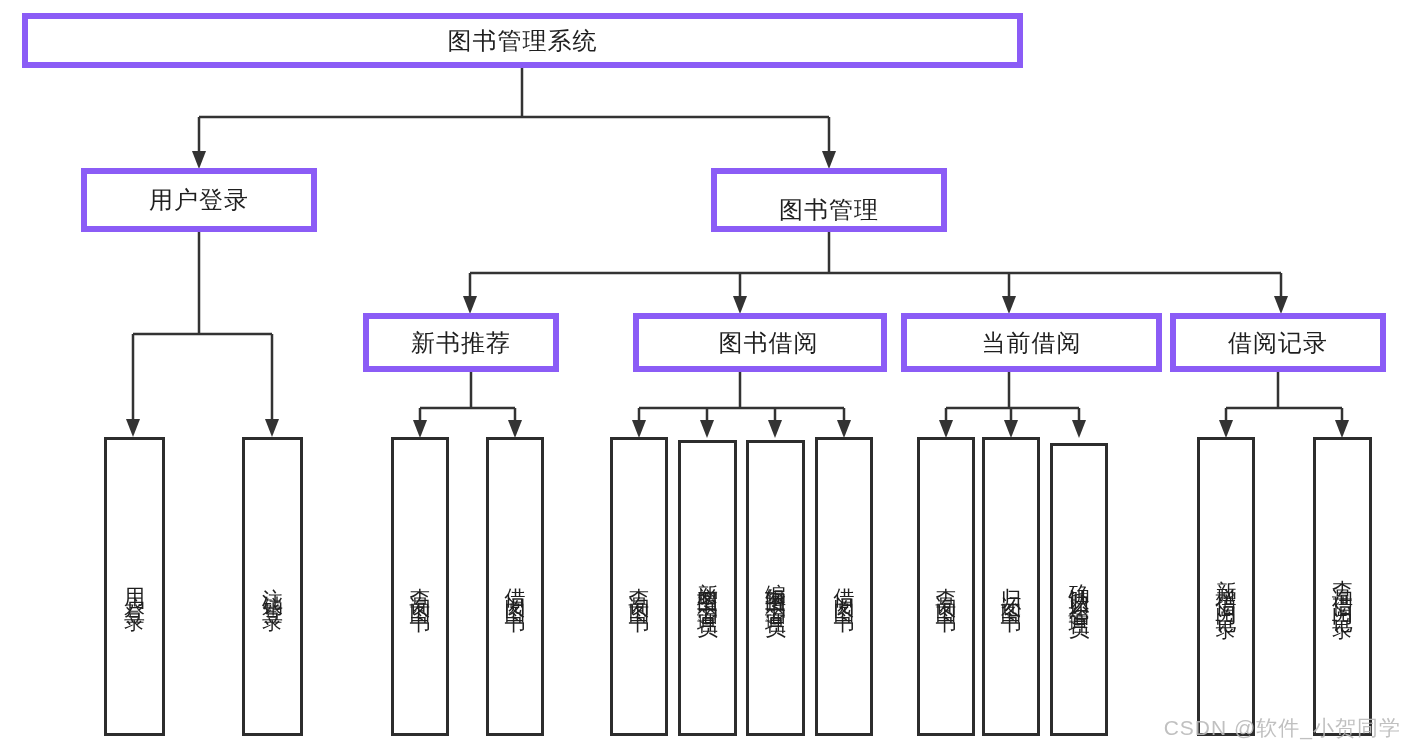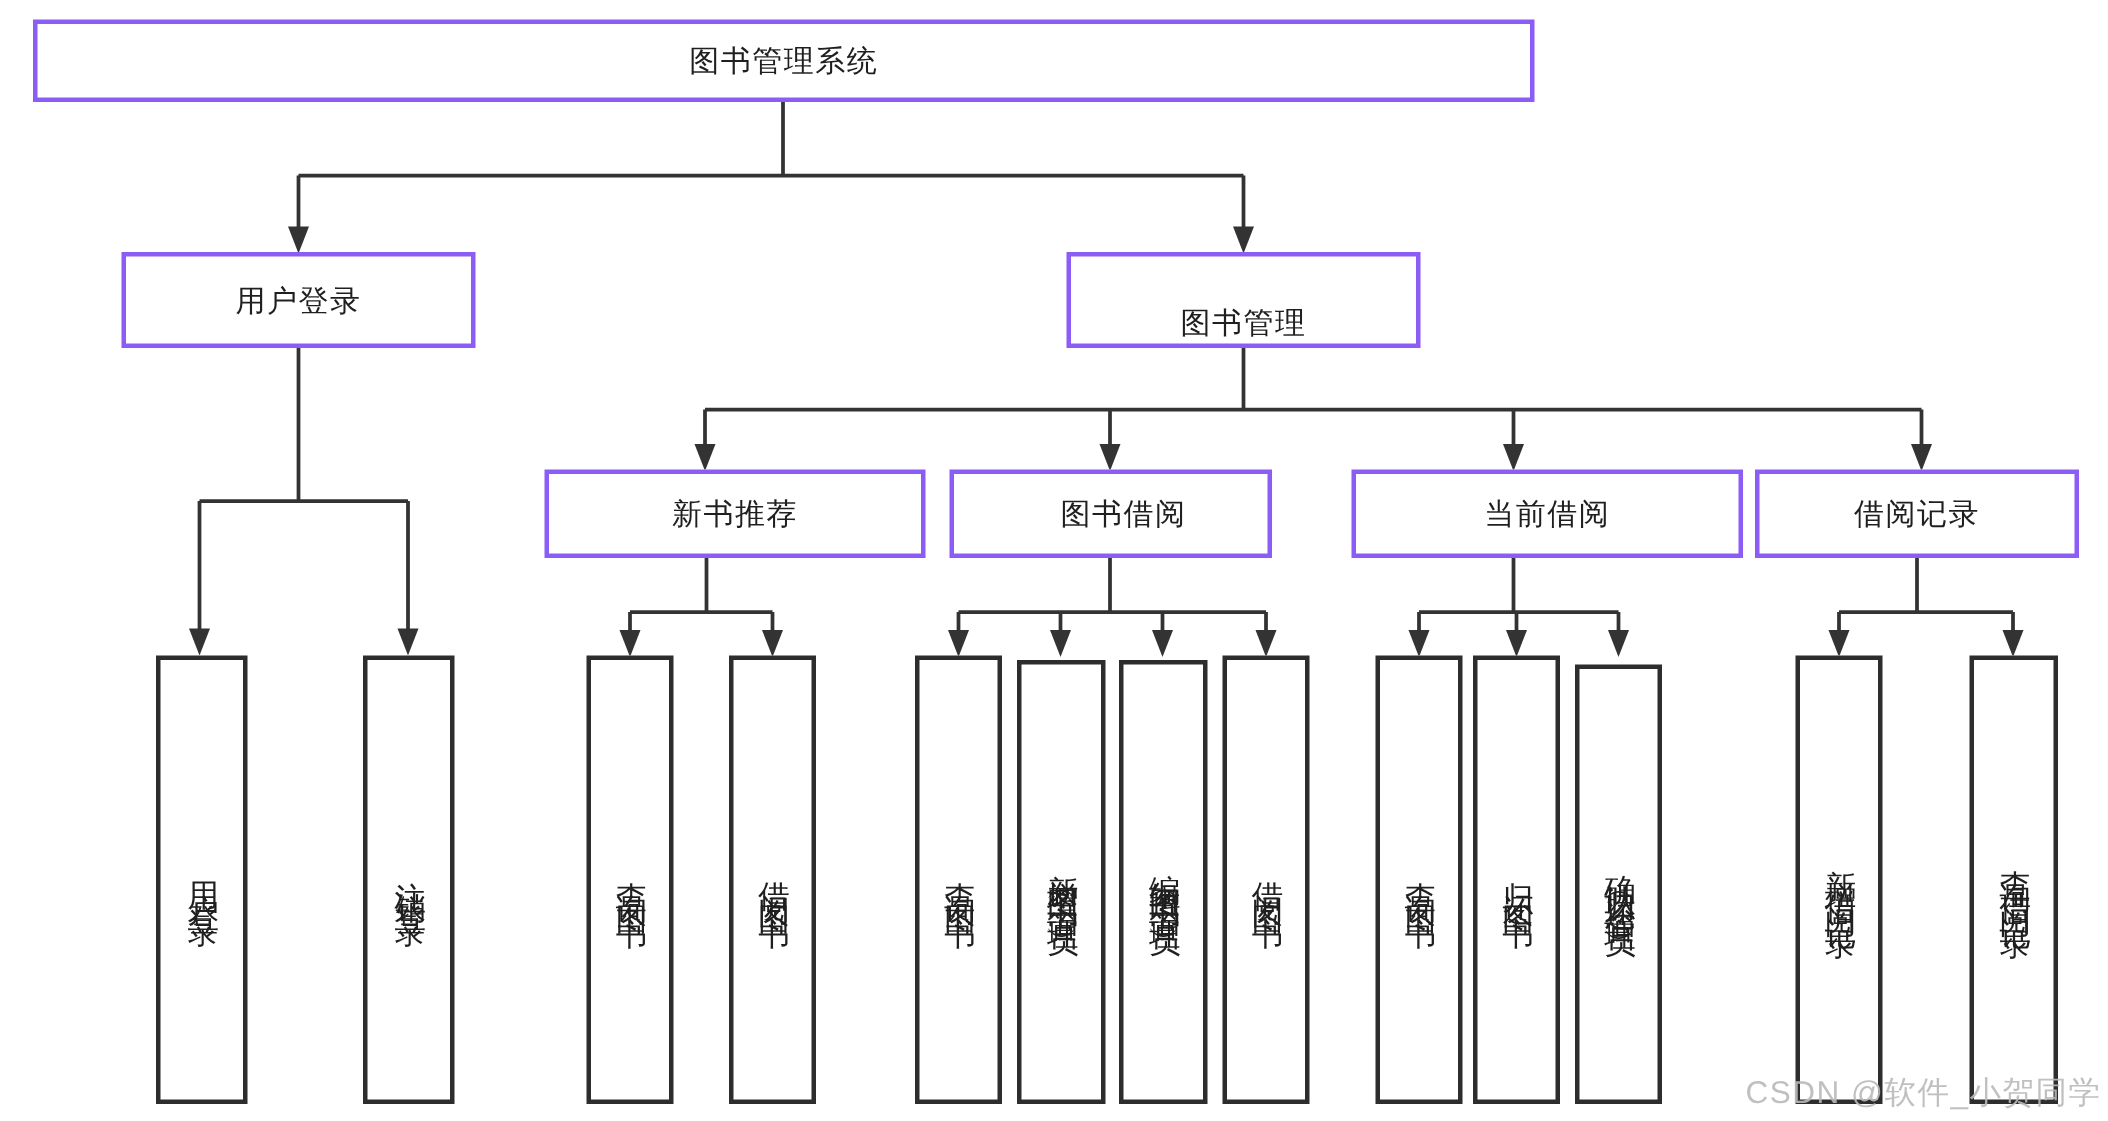--- a/index.html
+++ b/index.html
@@ -15,25 +15,25 @@
   }
   svg.wires {
     position: absolute;
     left: 0; top: 0;
     width: 1405px; height: 747px;
     z-index: 1;
   }
   .node {
     position: absolute;
     background: #ffffff;
-    border: 3px solid #8b5cf6;
+    border: 6px solid #8b5cf6;
     display: flex;
     align-items: center;
     justify-content: center;
-    font-size: 20px;
+    font-size: 24px;
     letter-spacing: 1px;
     z-index: 2;
     white-space: nowrap;
   }
   .vnode {
     position: absolute;
     background: #ffffff;
     border: 3px solid #2d2d2d;
     display: flex;
     align-items: center;
@@ -104,24 +104,24 @@
     <span>图书管理系统</span>
   </div>
 
   <div class="node" style="left:81px; top:168px; width:236px; height:64px;">
     <span>用户登录</span>
   </div>
   <div class="node" style="left:711px; top:168px; width:236px; height:64px;align-items:flex-end;">
     <span>图书管理</span>
   </div>
 
-  <div class="node" style="left:363px; top:313px; width:254px; height:59px;justify-content:center;">
+  <div class="node" style="left:363px; top:313px; width:196px; height:59px;justify-content:center;">
     <span>新书推荐</span>
   </div>
-  <div class="node" style="left:633px; top:313px; width:215px; height:59px;padding-left:17px;">
+  <div class="node" style="left:633px; top:313px; width:254px; height:59px;padding-left:17px;">
     <span>图书借阅</span>
   </div>
   <div class="node" style="left:901px; top:313px; width:261px; height:59px;">
     <span>当前借阅</span>
   </div>
   <div class="node" style="left:1170px; top:313px; width:216px; height:59px;">
     <span>借阅记录</span>
   </div>
 
   <div class="vnode" style="left:104px; top:437px; width:61px; height:299px;">

